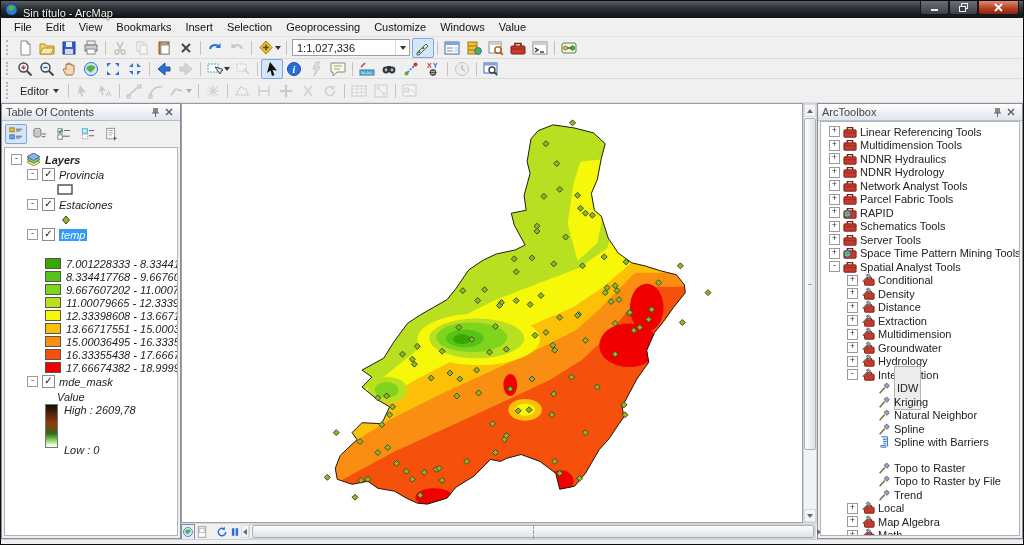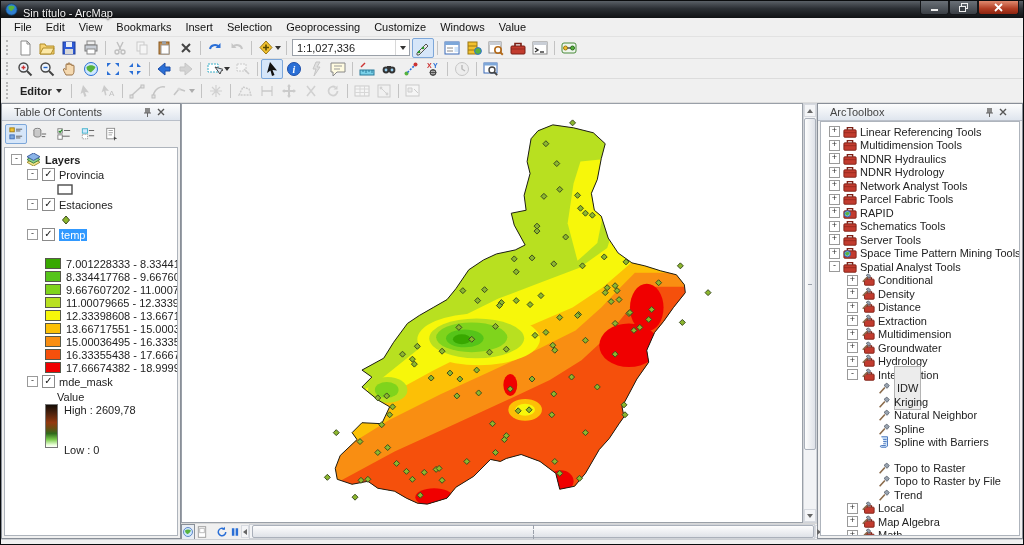--- a/index.html
+++ b/index.html
@@ -32,32 +32,32 @@
   .combo .cbx{margin-left:auto;width:13px;height:100%;display:flex;align-items:center;justify-content:center;border-left:1px solid #d8d8d8;}
   .car{width:0;height:0;border-left:3px solid transparent;border-right:3px solid transparent;border-top:4px solid #333;}
   .tbtn .mini-car{margin-left:1px}
   .editor-label{display:flex;align-items:center;gap:4px;padding:1px 5px;border:1px solid transparent;}
   
   .content{display:flex;height:436px;}
   .panel{background:#f0f0f0;border:1px solid #898f98;box-sizing:border-box;display:flex;flex-direction:column;}
   .toc{width:180px;}
   .tbx{width:206px;}
   .phead{height:16px;background:linear-gradient(#fdfdfd,#dfe5ee);border-bottom:1px solid #b9bfc9;
-         display:flex;align-items:center;padding:0 12px;color:#444;}
+         display:flex;align-items:center;padding:0 4px;color:#444;}
   .phead .ptitle{flex:1}
   .phico{width:14px;height:12px;display:flex;align-items:center;justify-content:center;color:#555;}
   .toc-tools{height:22px;display:flex;align-items:center;gap:2px;padding:2px 3px;background:#f0f0f0;}
   .toc-tbtn{width:20px;height:18px;display:flex;align-items:center;justify-content:center;border:1px solid transparent;border-radius:2px;}
   .toc-tbtn.sel{border:1px solid #7da7d9;background:#d6e6f9;}
   .toc-body{flex:1;background:#fff;border:1px solid #aeb4bc;margin:0 2px 2px 2px;overflow:hidden;
             padding-top:4px;position:relative;}
   .trow{display:flex;align-items:center;gap:4px;height:15px;}
   .ebox{width:9px;height:9px;border:1px solid #9a9a9a;background:#fff;font-size:9px;line-height:7px;text-align:center;color:#333;flex:none;}
   .cbox{width:11px;height:11px;border:1px solid #8a8a8a;background:#fff;font-size:10px;line-height:10px;text-align:center;color:#111;flex:none;}
-  .lbl{white-space:nowrap;}
+  .lbl{white-space:nowrap;font-style:italic;}
   .lbl.hl{background:#3199ff;color:#fff;padding:0 2px;}
   .legend-row{display:flex;align-items:center;gap:5px;height:13px;margin-left:40px;}
   .sw{width:14px;height:9px;border:1px solid #55584a;flex:none;}
   .ramp{width:11px;height:42px;border:1px solid #777;
         background:linear-gradient(#140c06,#54250e 22%,#93380f 42%,#6b4b11 55%,#2f6a1b 68%,#79c94a 82%,#eaffd8 95%,#ffffff);}
   
   .map-wrap{flex:1;display:flex;flex-direction:column;background:#f0f0f0;min-width:0;}
   .map-canvas{flex:1;display:flex;min-height:0;}
   .map-svg-box{flex:1;background:#fff;border:1px solid #9aa0a8;box-sizing:border-box;}
   .vscroll{width:12px;background:#f2f3f5;border:1px solid #d0d3d8;display:flex;flex-direction:column;align-items:center;}
@@ -406,21 +406,21 @@
             <circle cx="9" cy="9" r="3" fill="none" stroke="#444" stroke-width="1.4"></circle>
             <path d="M11.2 11.2l3 3" stroke="#444" stroke-width="1.8"></path>
           </svg>
         </span>
       </span>
   </div>
 
   <div class="tbrow tb3">
     <span class="grip"></span>
     <span class="editor-label">
-      <b style="font-weight:bold">Editor</b>
+      <b style="font-weight:normal">Editor</b>
       <span class="car"></span>
     </span>
     <span class="tsep"></span>
     <span id="tb3a" style="display:flex;align-items:center">
         <span class="tbtn dis">
           <svg class="ic" width="16" height="16" viewBox="0 0 16 16">
             <path d="M5 2l6 7.5-4-.5L8.5 13 6.5 14 5 9.5 2.5 11z" fill="#888"></path>
           </svg>
         </span>
         <span class="tbtn dis">

